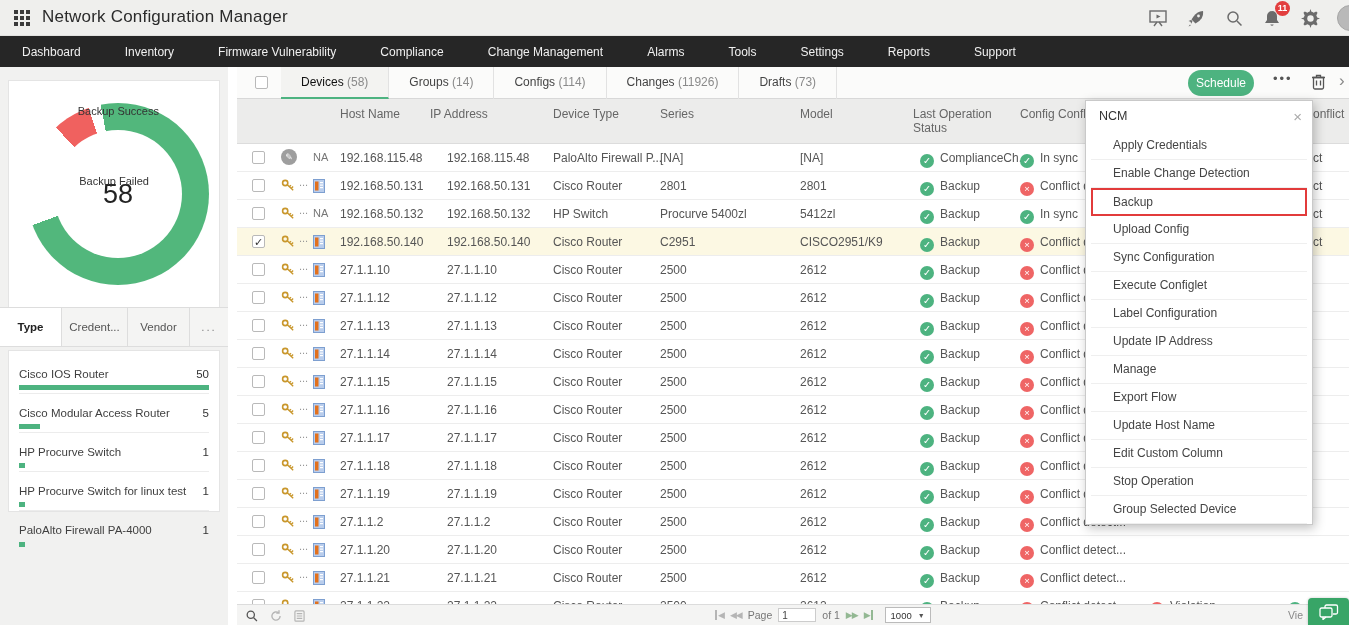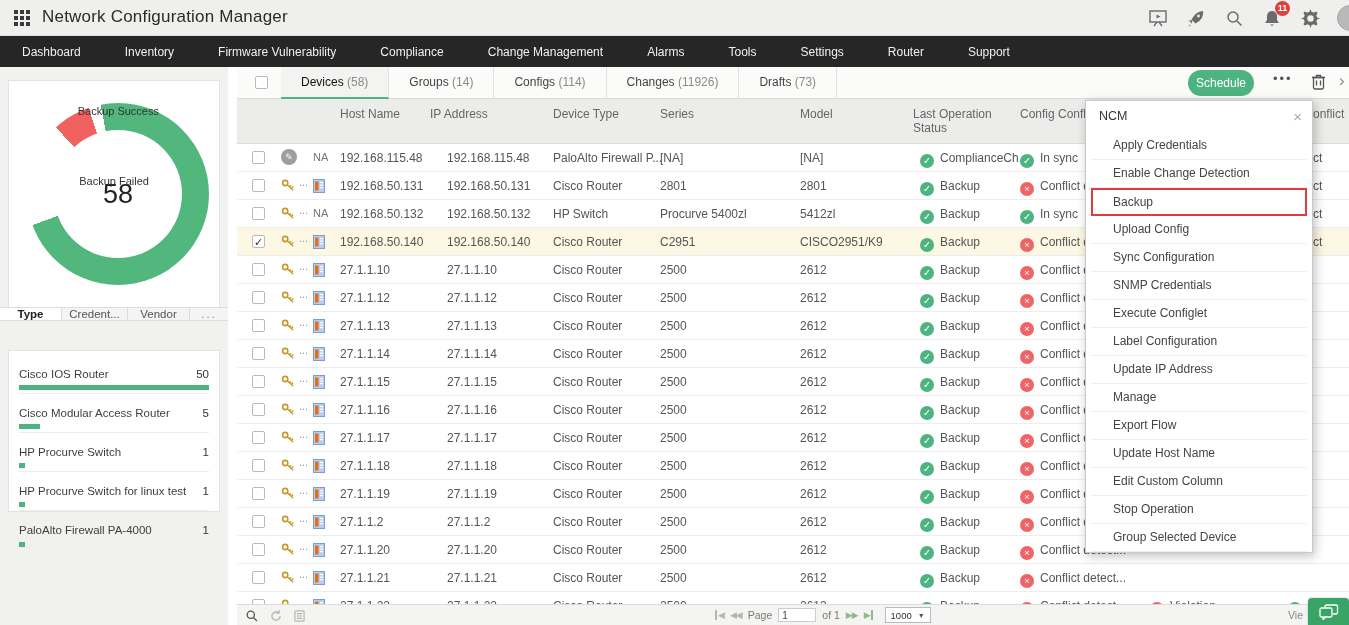--- a/index.html
+++ b/index.html
@@ -22,21 +22,21 @@
   .sidebar{position:absolute;left:0;top:67px;width:228px;bottom:0;background:#f1f1f0;}
   .card{position:absolute;background:#fff;border:1px solid #e4e4e4;}
   .card-chart{left:8px;top:13px;width:212px;height:228px;}
   .donut{position:absolute;left:18px;top:22px;width:182px;height:182px;border-radius:50%;
     background:conic-gradient(#52b77c 0deg 250deg,transparent 250deg 317deg,#f0615f 317deg 341deg,transparent 341deg 349deg,#52b77c 349deg 360deg);}
   .donut-hole{position:absolute;inset:27px;background:#fff;border-radius:50%;display:flex;align-items:center;justify-content:center;}
   .donut-total{font-size:27px;color:#222;}
   .donut-label{position:absolute;font-size:11px;color:#333;text-align:right;}
   .dl-success{right:60px;top:24px;}
   .dl-failed{right:70px;top:94px;}
-  .side-tabs{position:absolute;left:0;top:240px;width:228px;height:14px;background:#f9a8d4;border-top:1px solid #ddd;border-bottom:1px solid #ddd;display:flex;}
+  .side-tabs{position:absolute;left:0;top:240px;width:228px;height:40px;background:#f9a8d4;border-top:1px solid #ddd;border-bottom:1px solid #ddd;display:flex;}
   .side-tab{flex:0 0 auto;border-right:1px solid #ddd;font-size:11.5px;color:#555;display:flex;align-items:center;justify-content:center;cursor:pointer;background:#f4f4f3;}
   .side-tab.active{background:#fff;color:#222;font-weight:bold;}
   .side-tab-more{flex:1;letter-spacing:2px;color:#888;border-right:none;}
   .card-types{left:8px;top:283px;width:212px;height:162px;padding:4px 0;}
   .type-row{position:relative;height:30px;margin:9px 10px;border-bottom:1px solid #ececec;cursor:pointer;}
   .type-row:last-child{border-bottom:none;}
   .type-name{position:absolute;left:0;top:4px;font-size:11.5px;color:#3f3f3f;white-space:nowrap;}
   .type-count{position:absolute;right:0;top:4px;font-size:11.5px;color:#333;}
   .type-bar{position:absolute;left:0;bottom:3px;height:5px;background:#4db380;}
 
@@ -149,21 +149,21 @@
 
 <div class="main-nav">
     <div class="nav-item">Dashboard</div>
     <div class="nav-item">Inventory</div>
     <div class="nav-item">Firmware Vulnerability</div>
     <div class="nav-item">Compliance</div>
     <div class="nav-item">Change Management</div>
     <div class="nav-item">Alarms</div>
     <div class="nav-item">Tools</div>
     <div class="nav-item">Settings</div>
-    <div class="nav-item">Router</div>
+    <div class="nav-item">Reports</div>
     <div class="nav-item">Support</div>
   </div>
 
 <div class="sidebar">
   <div class="card card-chart">
     <div class="donut">
       <div class="donut-hole">
         <span class="donut-total">58</span>
       </div>
     </div>
@@ -654,21 +654,20 @@
   <div class="menu-head">
     <span>NCM</span>
     <span class="menu-close">×</span>
   </div>
   <div id="menu-items">
       <div class="menu-item">Apply Credentials</div>
       <div class="menu-item">Enable Change Detection</div>
       <div class="menu-item hl">Backup</div>
       <div class="menu-item">Upload Config</div>
       <div class="menu-item">Sync Configuration</div>
-      <div class="menu-item">SNMP Credentials</div>
       <div class="menu-item">Execute Configlet</div>
       <div class="menu-item">Label Configuration</div>
       <div class="menu-item">Update IP Address</div>
       <div class="menu-item">Manage</div>
       <div class="menu-item">Export Flow</div>
       <div class="menu-item">Update Host Name</div>
       <div class="menu-item">Edit Custom Column</div>
       <div class="menu-item">Stop Operation</div>
       <div class="menu-item">Group Selected Device</div>
     </div>

